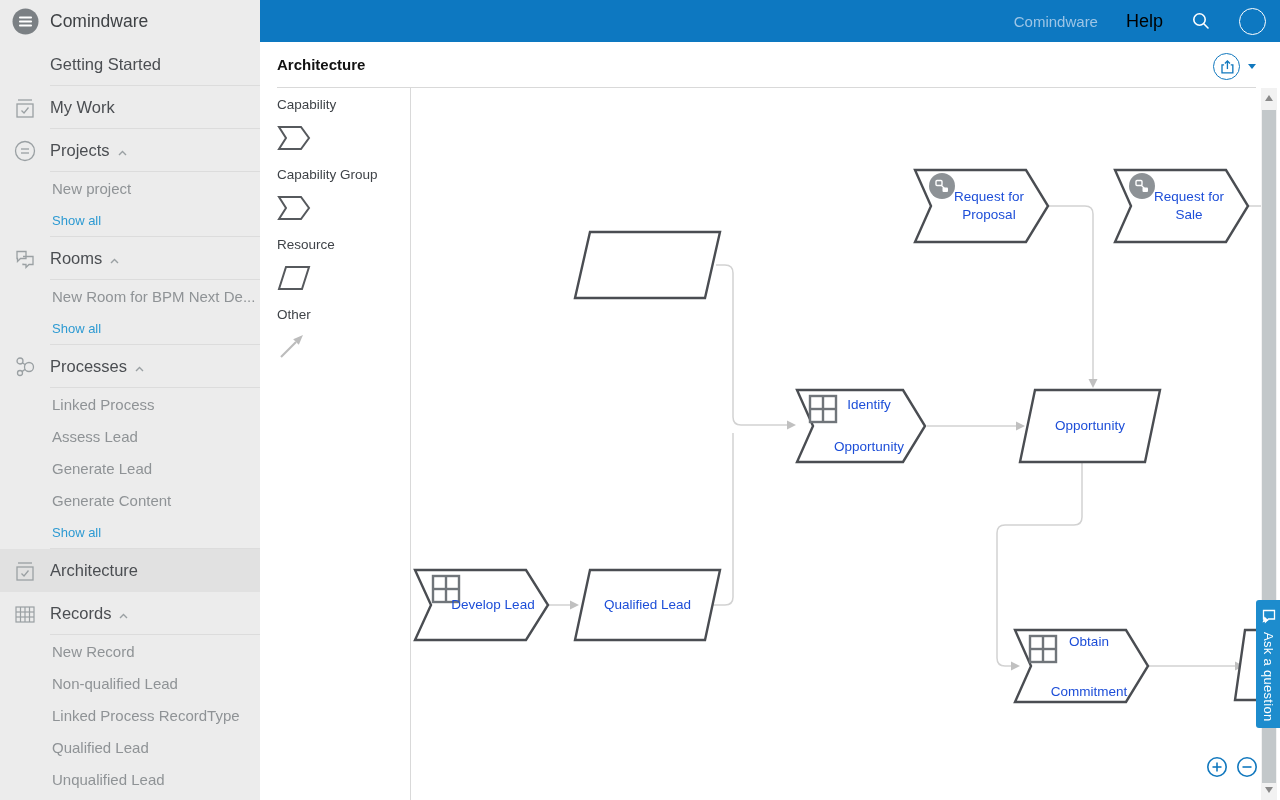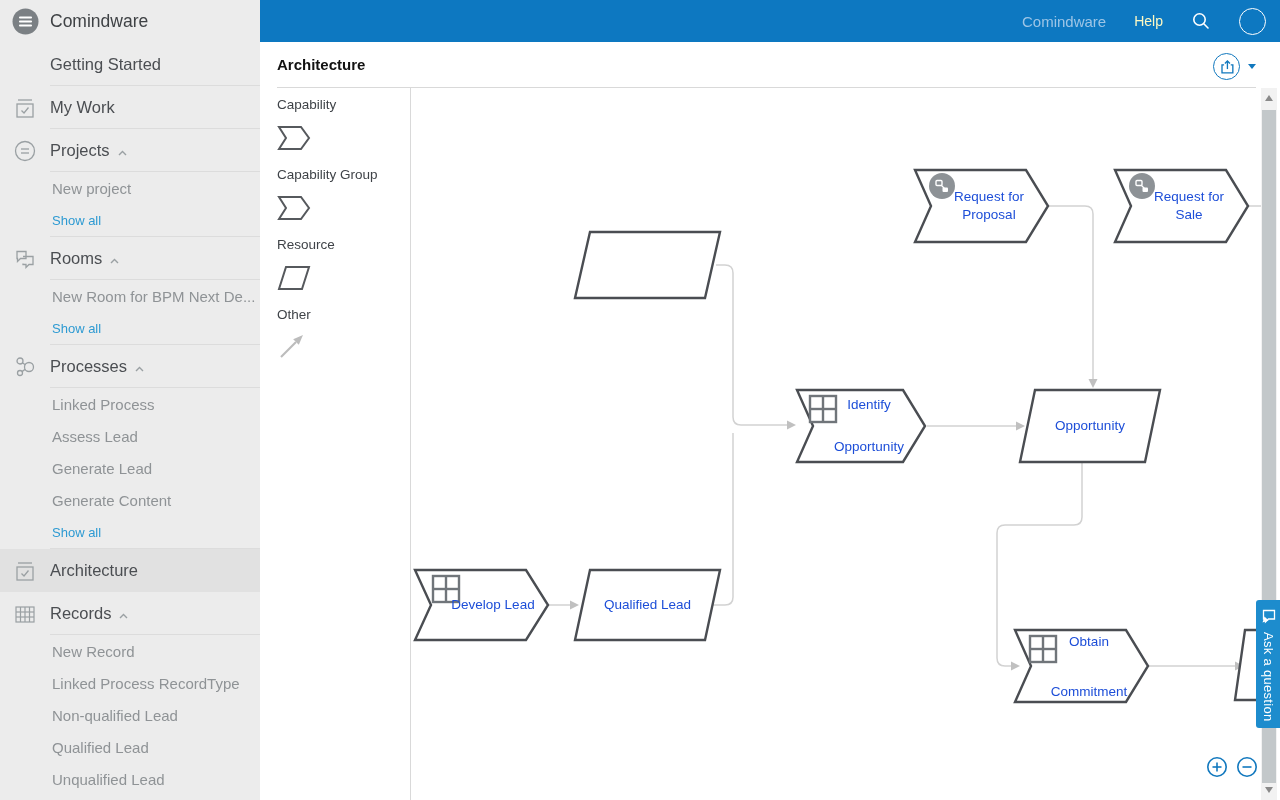--- a/index.html
+++ b/index.html
@@ -16,21 +16,21 @@
   .logo-label{font-size:17.5px;color:#3f4245;}
   .indent{padding-left:50px;}
   .sub{padding-left:52px;font-size:15px;color:#8f9396;white-space:nowrap;overflow:hidden;text-overflow:ellipsis;}
   .showall{padding-left:52px;font-size:13px;color:#2d9ad2;}
   .selected{background:#e1e1e1;}
   .caret{margin-left:8px;display:inline-block;}
   
   .topbar{position:absolute;left:260px;top:0;width:1020px;height:42px;background:#0d78c1;
           display:flex;align-items:center;justify-content:flex-end;gap:28px;padding-right:14px;box-sizing:border-box;}
   .tb-brand{color:#9dc5e6;font-size:15px;cursor:pointer;}
-  .tb-help{color:#fef9c3;font-size:14px;cursor:pointer;}
+  .tb-help{color:#000000;font-size:18px;cursor:pointer;}
   .tb-search{cursor:pointer;display:flex;}
   .avatar{width:27px;height:27px;border:1.5px solid #ffffff;border-radius:50%;box-sizing:border-box;cursor:pointer;}
   
   .page-title{position:absolute;left:277px;top:56px;font-size:15px;font-weight:bold;color:#121212;}
   .header-rule{position:absolute;left:277px;top:87px;width:979px;height:1px;background:#d9d9d9;}
   .export-btn{position:absolute;left:1213px;top:53px;width:27px;height:27px;border:1.5px solid #1178be;
               border-radius:50%;box-sizing:border-box;display:flex;align-items:center;justify-content:center;cursor:pointer;background:#fff;}
   .export-caret{position:absolute;left:1248px;top:64px;width:0;height:0;cursor:pointer;
                 border-left:4px solid transparent;border-right:4px solid transparent;border-top:5px solid #1178be;}
   
@@ -181,24 +181,24 @@
     </span>
     <span class="sec-label">Records</span>
     <span class="caret"><svg width="9" height="6" viewBox="0 0 9 6" fill="none" stroke="#9aa0a3" stroke-width="1.4">
           <polyline points="1,5 4.5,1.5 8,5"></polyline>
         </svg></span>
   </div>
   <div class="row r32 sub">
       <span>New Record</span>
     </div>
   <div class="row r32 sub">
+      <span>Non-qualified Lead</span>
+    </div>
+  <div class="row r32 sub">
       <span>Linked Process RecordType</span>
-    </div>
-  <div class="row r32 sub">
-      <span>Non-qualified Lead</span>
     </div>
   <div class="row r32 sub">
       <span>Qualified Lead</span>
     </div>
   <div class="row r32 sub">
       <span>Unqualified Lead</span>
     </div>
 </aside>
 
 <header class="topbar">

